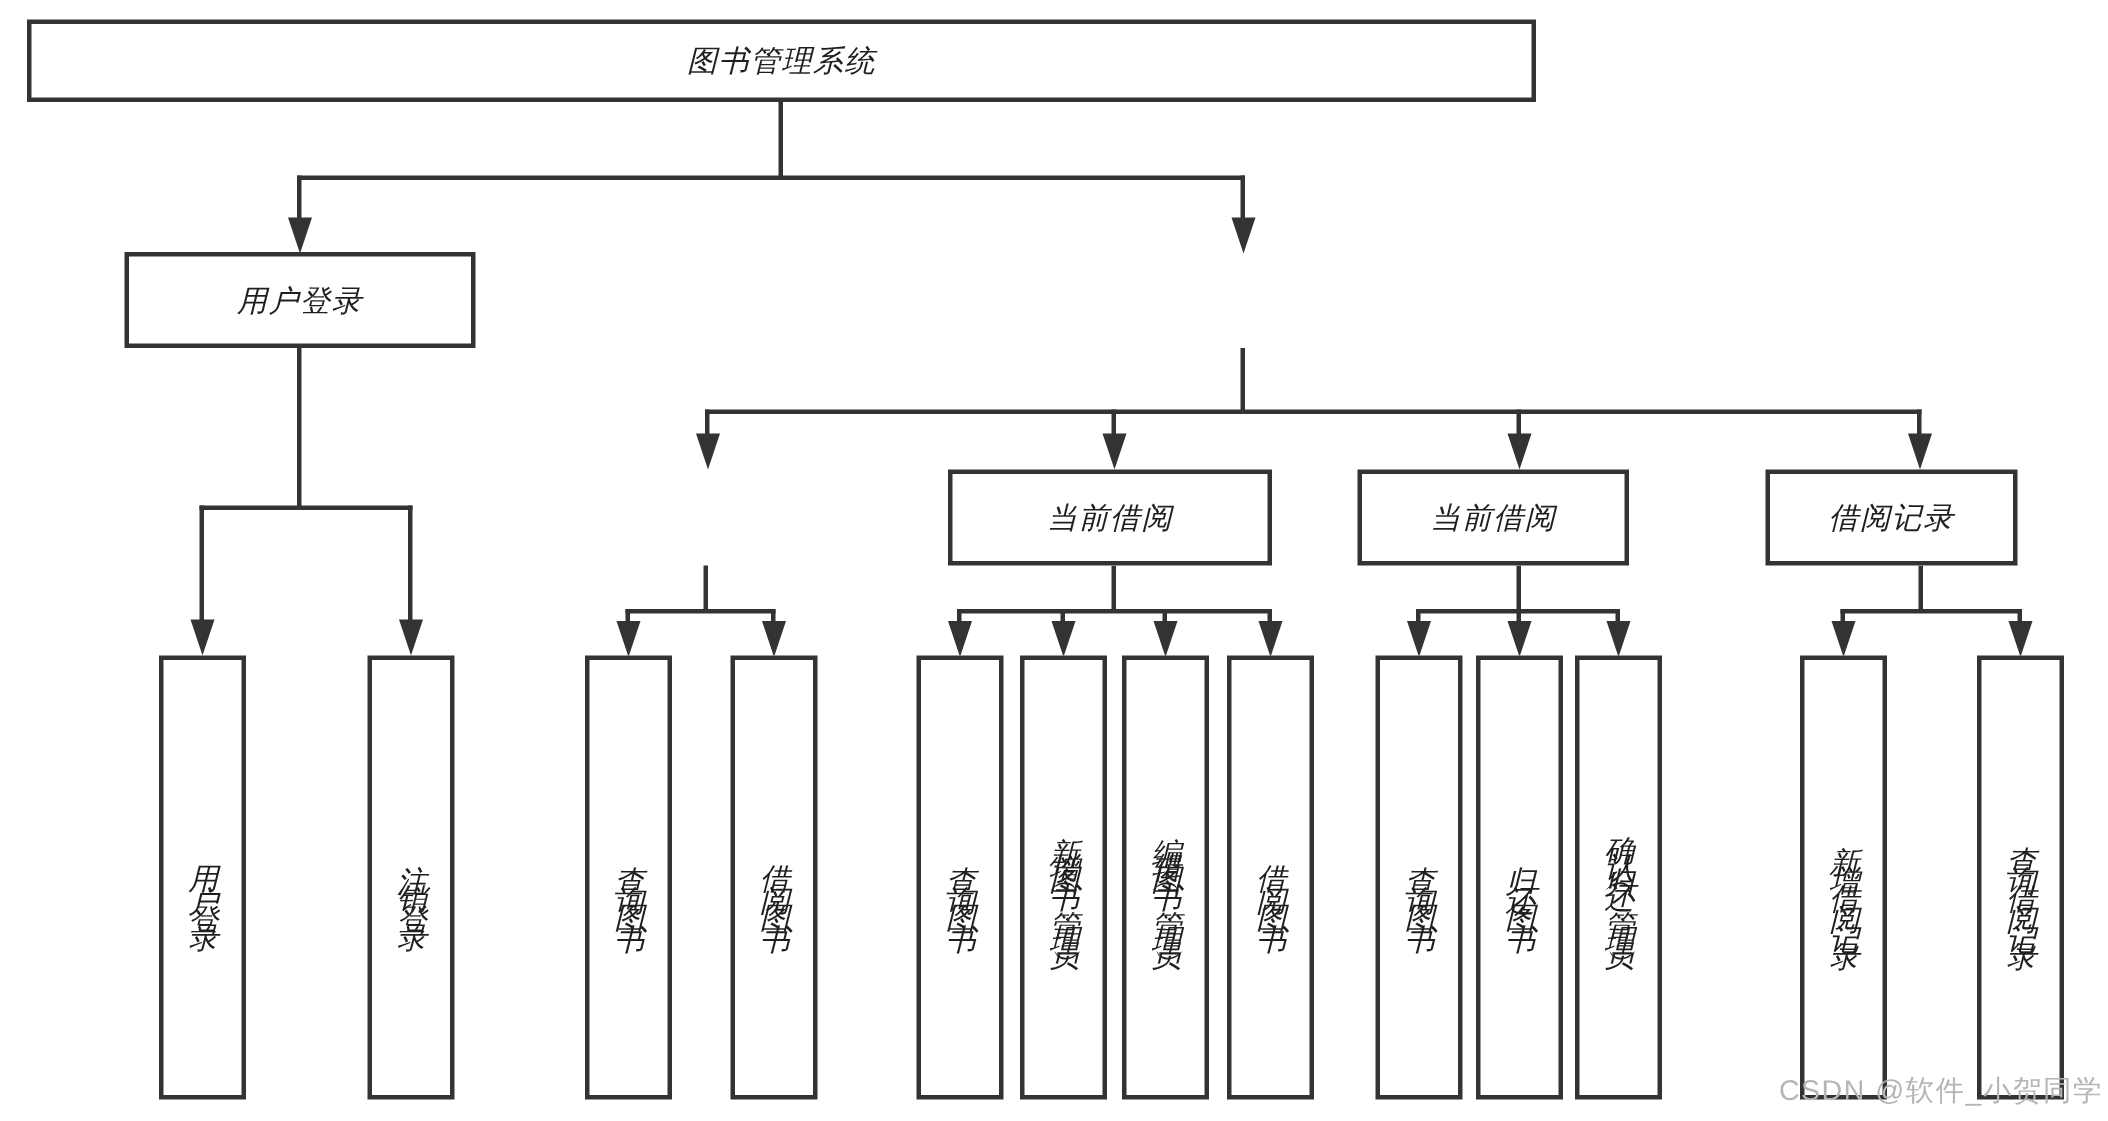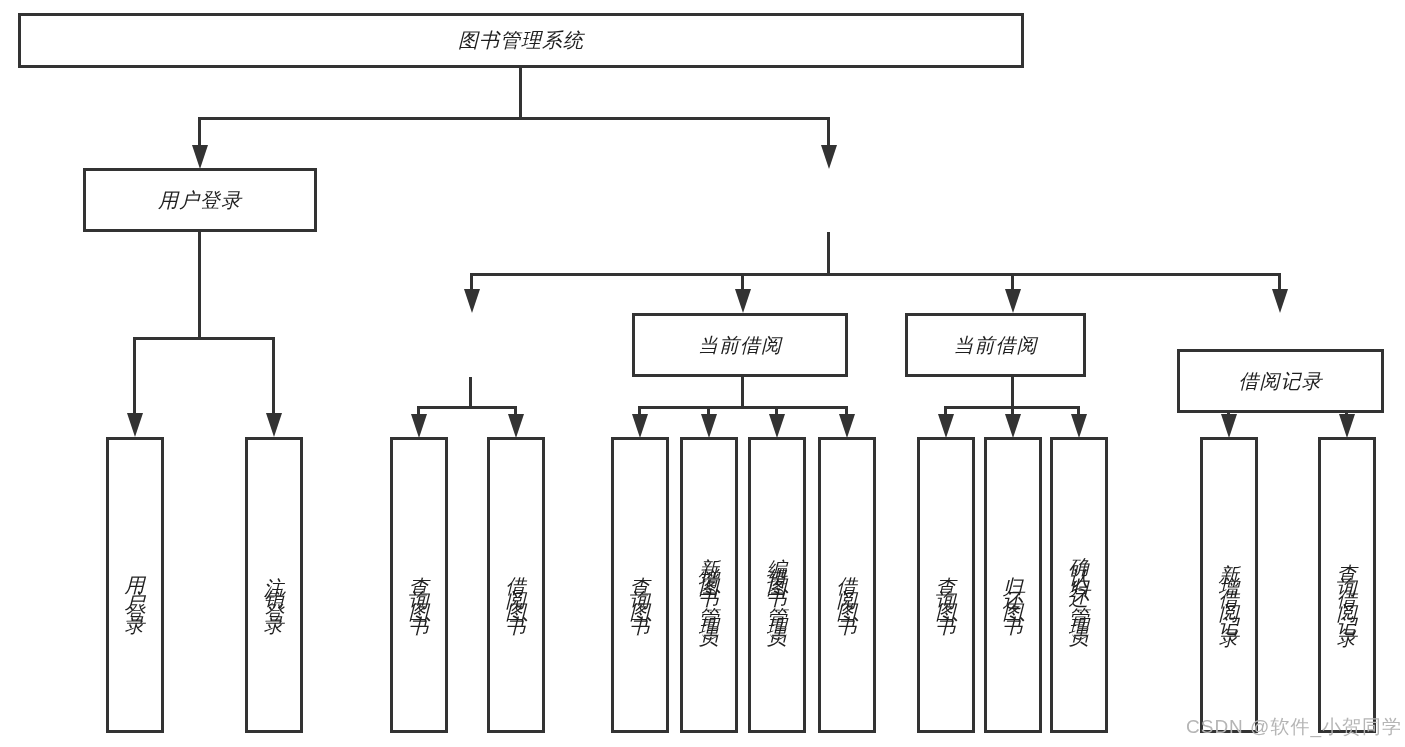--- a/index.html
+++ b/index.html
@@ -35,21 +35,21 @@
   .v-short { letter-spacing: 13px; }
   .v-long  { letter-spacing: 10px; }
 
   
   #n-root        { left: 18px;   top: 13px;  width: 1006px; height: 55px; }
   #n-user-login  { left: 83px;   top: 168px; width: 234px;  height: 64px; }
   #n-book-mgmt   { left: 715px;  top: 168px; width: 228px;  height: 64px; }
   #n-new-book    { left: 364px;  top: 313px; width: 214px;  height: 64px; }
   #n-book-borrow { left: 632px;  top: 313px; width: 216px;  height: 64px; }
   #n-cur-borrow  { left: 905px;  top: 313px; width: 181px;  height: 64px; text-align: center; }
-  #n-borrow-rec  { left: 1177px; top: 313px; width: 207px;  height: 64px; margin-top: 36px; }
+  #n-borrow-rec  { left: 1177px; top: 313px; width: 168px;  height: 64px; }
 
   
   .leaf { top: 437px; width: 58px; height: 296px; }
   #l-user-login     { left: 106px; }
   #l-logout         { left: 245px; }
   #l-query-book-1   { left: 390px; }
   #l-borrow-book-1  { left: 487px; }
   #l-query-book-2   { left: 611px; }
   #l-add-book       { left: 680px; }
   #l-edit-book      { left: 748px; }

